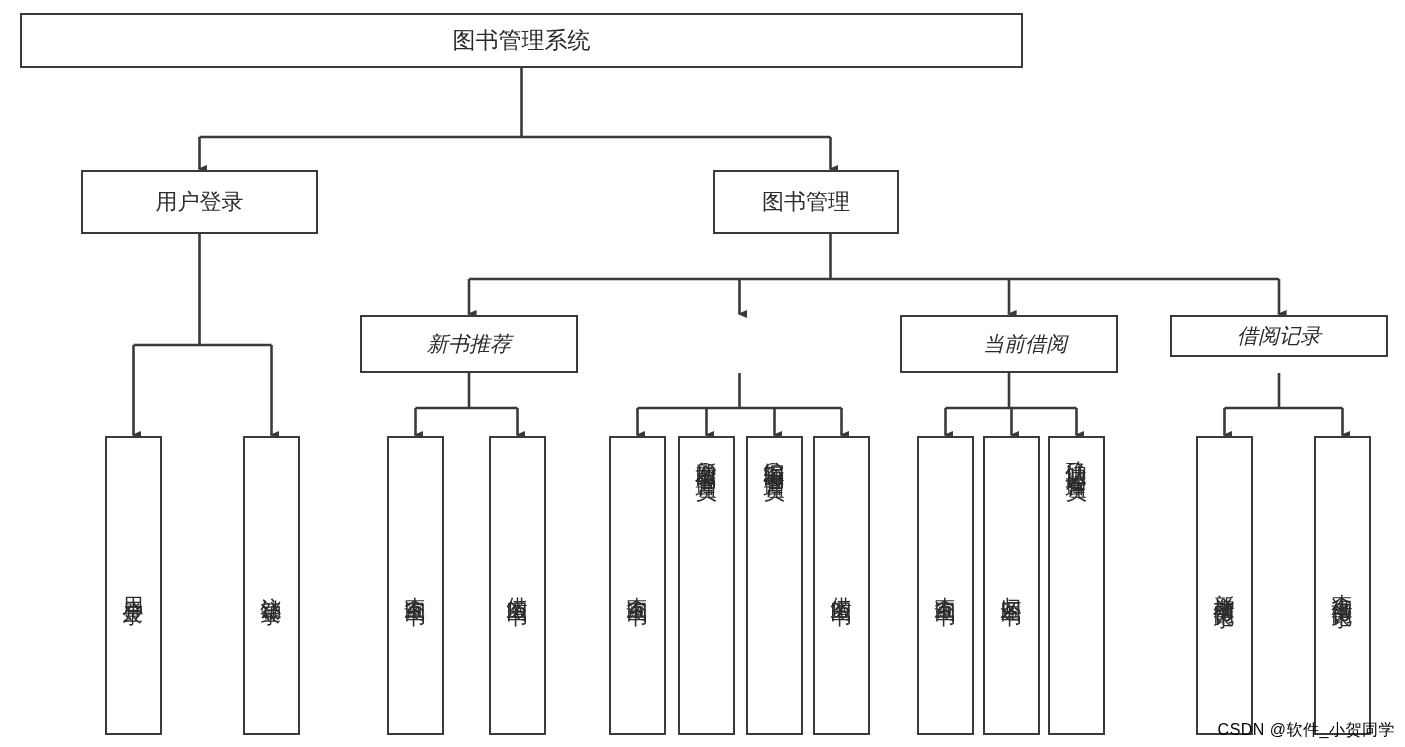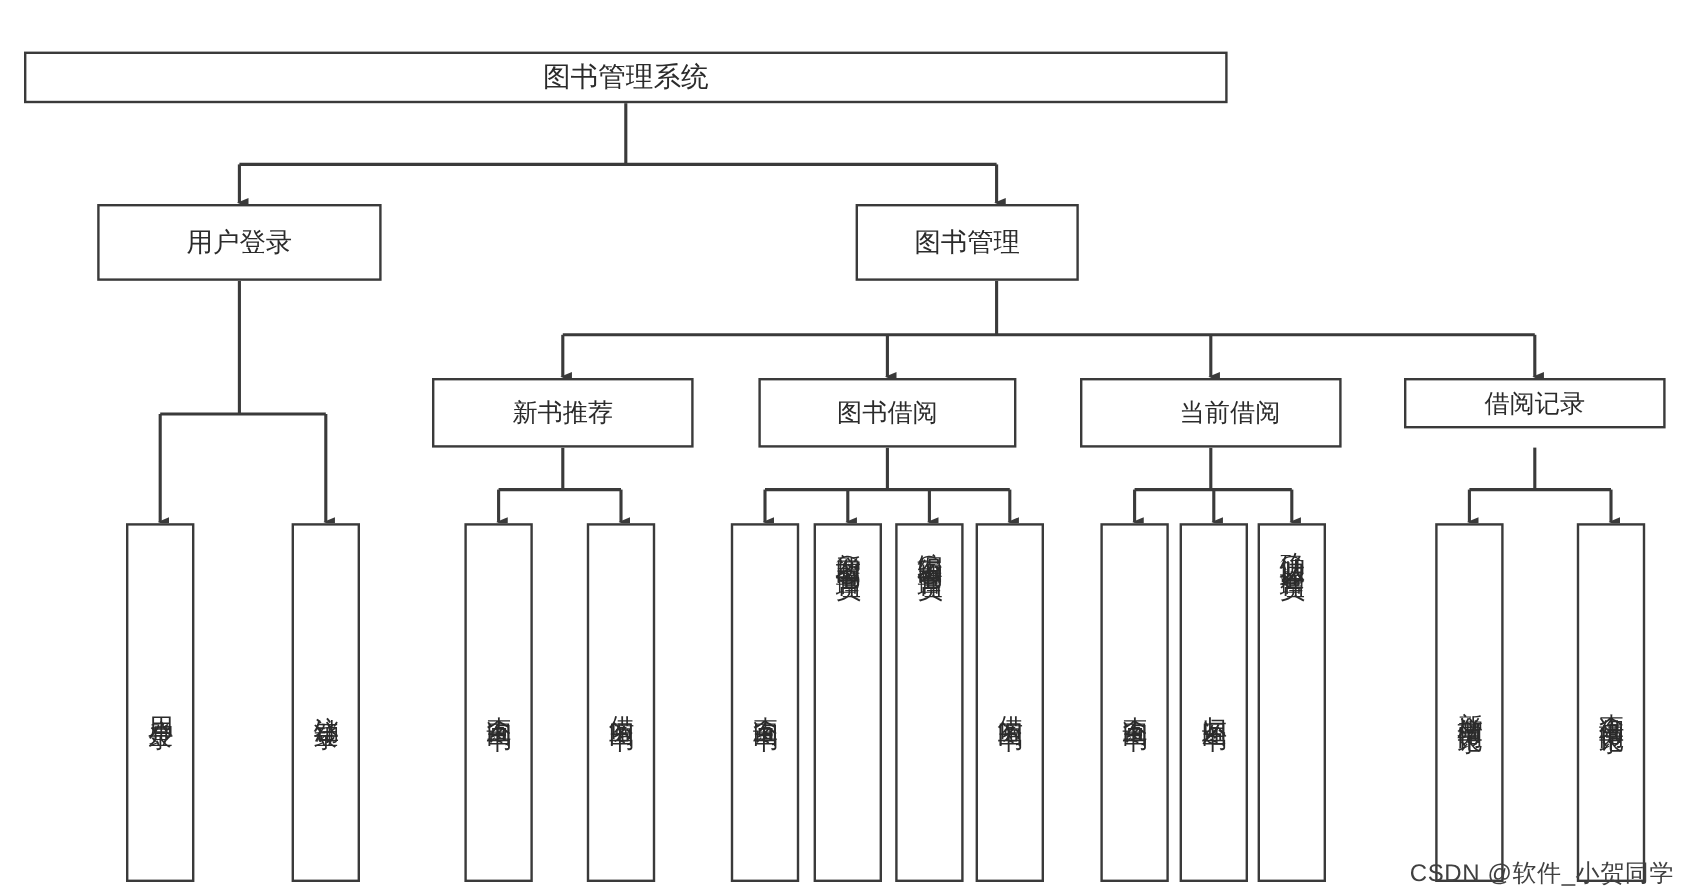--- a/index.html
+++ b/index.html
@@ -35,20 +35,21 @@
     color: #2b2b2b;
   }
   .node-box.root {
     font-size: 23px;
   }
   .node-box.level1 {
     font-size: 22px;
   }
   .node-box.level2 {
     font-size: 21px;
+    font-style: italic;
   }
   .node-box.leaf {
     font-size: 21px;
     align-items: center;
     justify-content: center;
     padding: 6px 2px;
   }
   .vtext {
     writing-mode: vertical-rl;
     text-orientation: upright;
@@ -56,22 +57,22 @@
     line-height: 1;
     white-space: nowrap;
   }
   .node-box.leaf.align-top {
     align-items: flex-start;
   }
   #watermark {
     position: absolute;
     right: 10px;
     bottom: 6px;
-    font-size: 20px;
-    color: #404040;
+    font-size: 16px;
+    color: #000000;
     letter-spacing: 0.5px;
     white-space: nowrap;
     pointer-events: none;
   }
 </style>
 </head>
 <body>
 
 <div id="canvas">
 
@@ -111,36 +112,33 @@
         <path d="M 945.5 408 L 945.5 435" marker-end="url(#arrowhead)"></path>
         <path d="M 1011.5 408 L 1011.5 435" marker-end="url(#arrowhead)"></path>
         <path d="M 1076.5 408 L 1076.5 435" marker-end="url(#arrowhead)"></path>
         <path d="M 1279 373 L 1279 408"></path>
         <path d="M 1224.5 408 L 1342.5 408"></path>
         <path d="M 1224.5 408 L 1224.5 435" marker-end="url(#arrowhead)"></path>
         <path d="M 1342.5 408 L 1342.5 435" marker-end="url(#arrowhead)"></path>
       </g>
   </svg>
 
-  <div class="node-box root" style="left: 20px; top: 13px; width: 1003px; height: 43px; margin-top: 30px;">
+  <div class="node-box root" style="left: 20px; top: 13px; width: 1003px; height: 55px;">
     <span>图书管理系统</span>
   </div>
 
   <div class="node-box level1" style="left: 81px; top: 170px; width: 237px; height: 64px;">
     <span>用户登录</span>
   </div>
   <div class="node-box level1" style="left: 713px; top: 170px; width: 186px; height: 64px;">
     <span>图书管理</span>
   </div>
 
   <div class="node-box level2" style="left: 360px; top: 315px; width: 218px; height: 58px;">
     <span>新书推荐</span>
-  </div>
-  <div class="node-box level2" style="left: 632px; top: 315px; width: 215px; height: 58px;">
-    <span>图书借阅</span>
   </div>
   <div class="node-box level2" style="left: 900px; top: 315px; width: 218px; height: 58px; padding-left: 32px;">
     <span>当前借阅</span>
   </div>
   <div class="node-box level2" style="left: 1170px; top: 315px; width: 218px; height: 42px;">
     <span>借阅记录</span>
   </div>
 
   <div class="node-box leaf" style="left: 105px; top: 436px; width: 57px; height: 299px;">
     <span class="vtext">用户登录</span>

